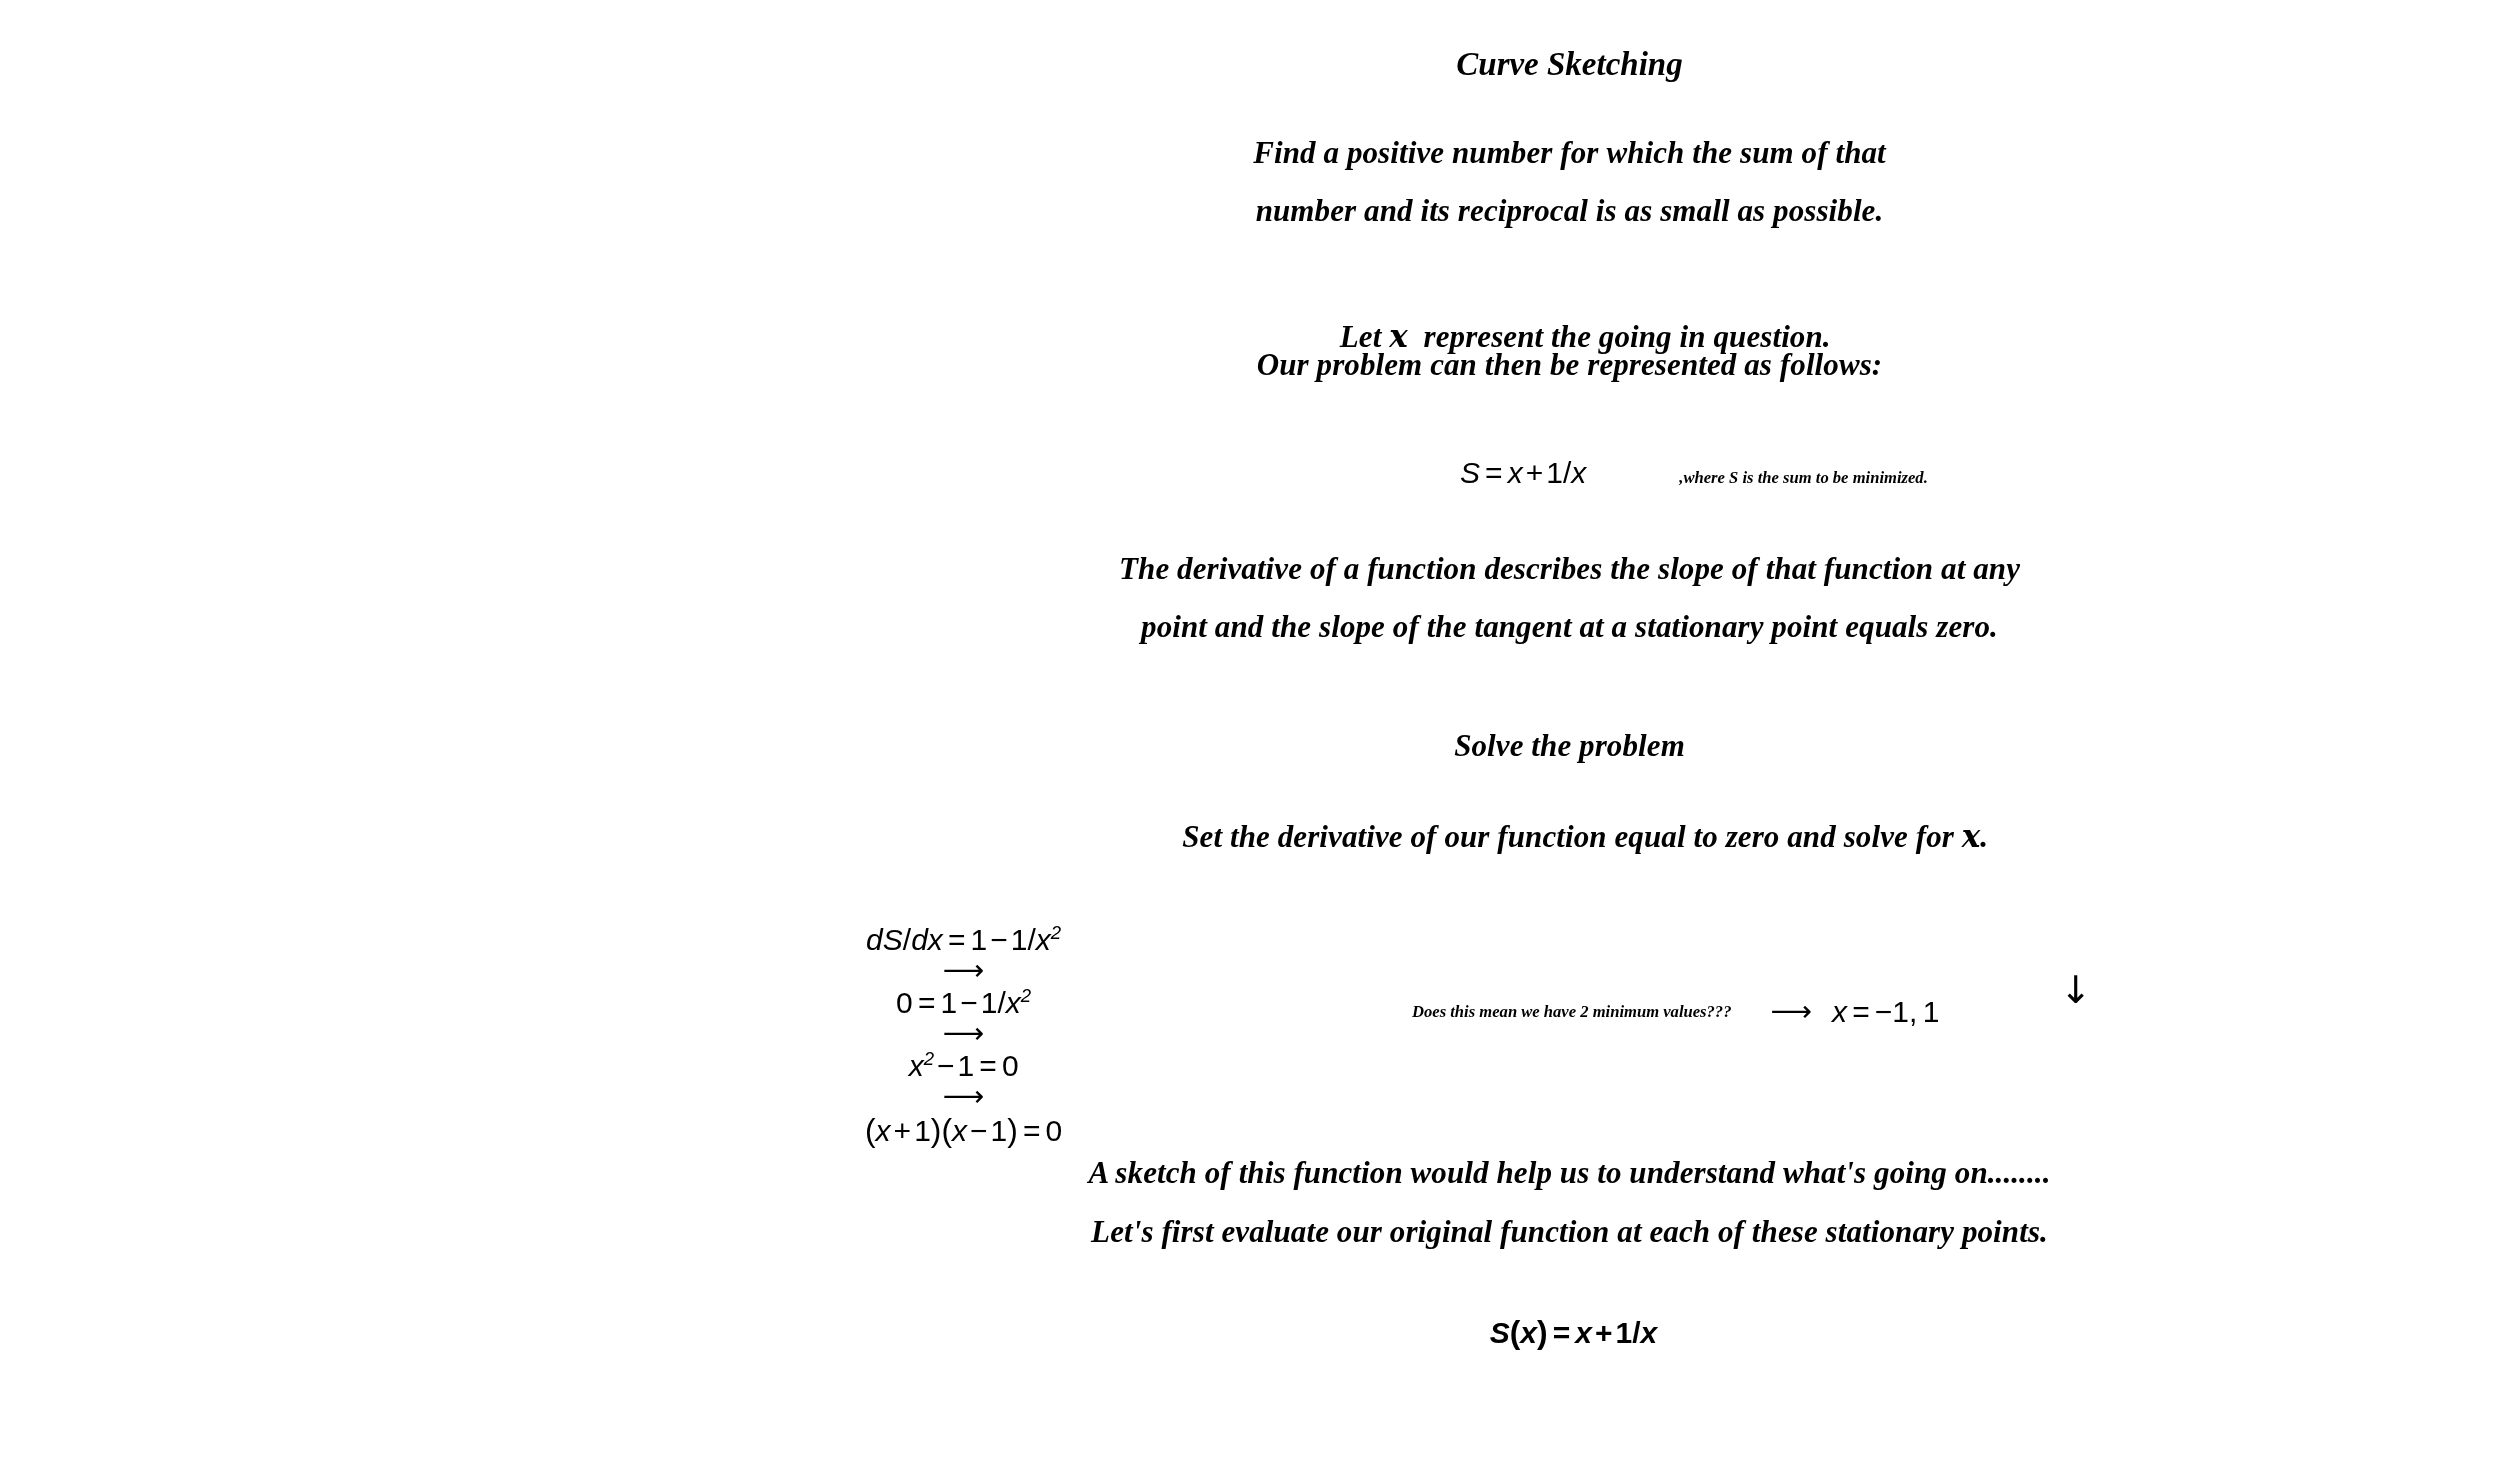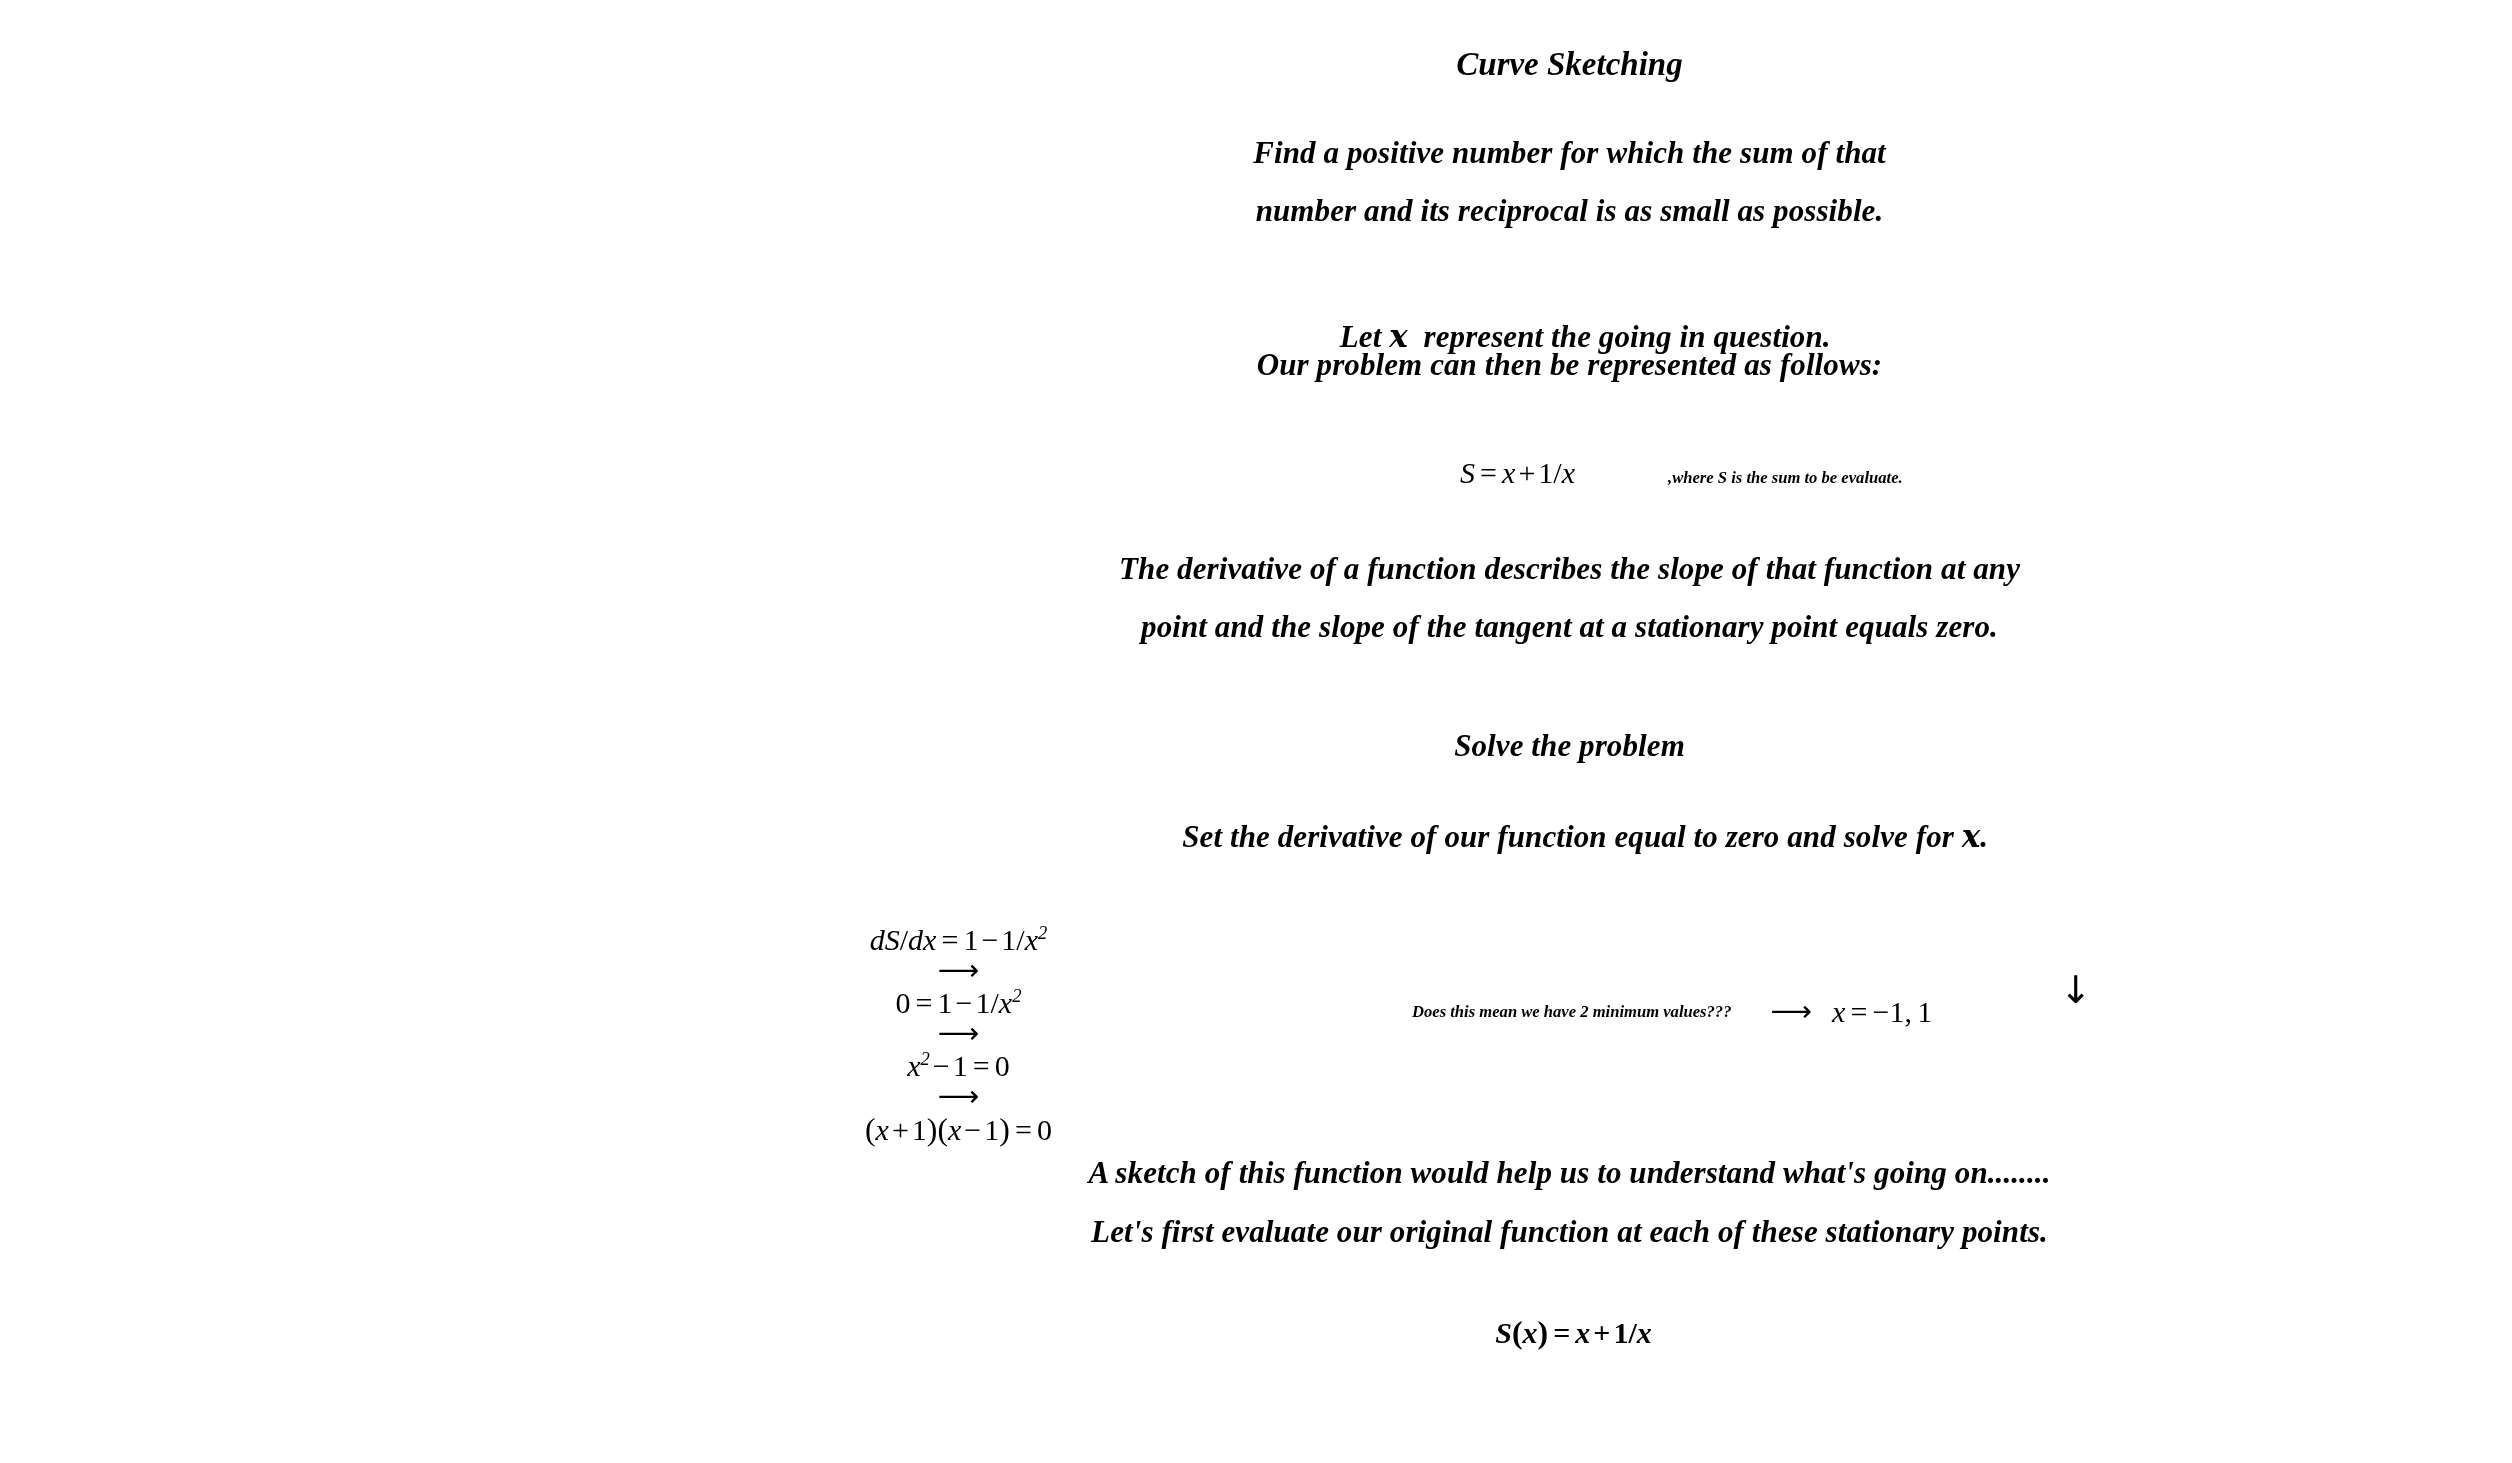--- a/index.html
+++ b/index.html
@@ -42,21 +42,21 @@
   }
 
   .title {
     font-weight: bold;
     font-style: italic;
     font-size: 33px;
   }
 
   
   .math {
-    font-family: Liberation Serif, serif;
+    font-family: Liberation Sans, sans-serif;
     font-size: 30px;
     font-style: normal;
     font-weight: normal;
     white-space: pre;
   }
   .math .v {           
     font-style: italic;
   }
   .math .op {          
     padding: 0 .10em;
@@ -137,21 +137,21 @@
   <div class="row prose" style="top:195px;">number and its reciprocal is as small as possible.</div>
 
   <div class="row prose" style="top:290px;">
     <span>Let</span><span> </span><span class="inline-x">x</span><span>  </span><span>represent the going in question.</span>
   </div>
   <div class="row prose" style="top:349px;">Our problem can then be represented as follows:</div>
 
   <div class="pairline" style="top:456px; left:1460px;">
     <span class="math"><span class="v">S</span><span class="rel">=</span><span class="v">x</span><span class="op">+</span><span>1/<span class="v">x</span></span></span>
     <span style="width:93px; display:inline-block;"></span>
-    <span class="annot">,where S is the sum to be evaluate.</span>
+    <span class="annot">,where S is the sum to be minimized.</span>
   </div>
 
   <div class="row prose" style="top:553px;">The derivative of a function describes the slope of that function at any</div>
   <div class="row prose" style="top:611px;">point and the slope of the tangent at a stationary point equals zero.</div>
 
   <div class="row prose" style="top:730px;">Solve the problem</div>
   <div class="row prose" style="top:790px;">
     <span>Set the derivative of our function equal to zero and solve for</span><span> </span><span class="inline-x">x</span><span>.</span>
   </div>
 

